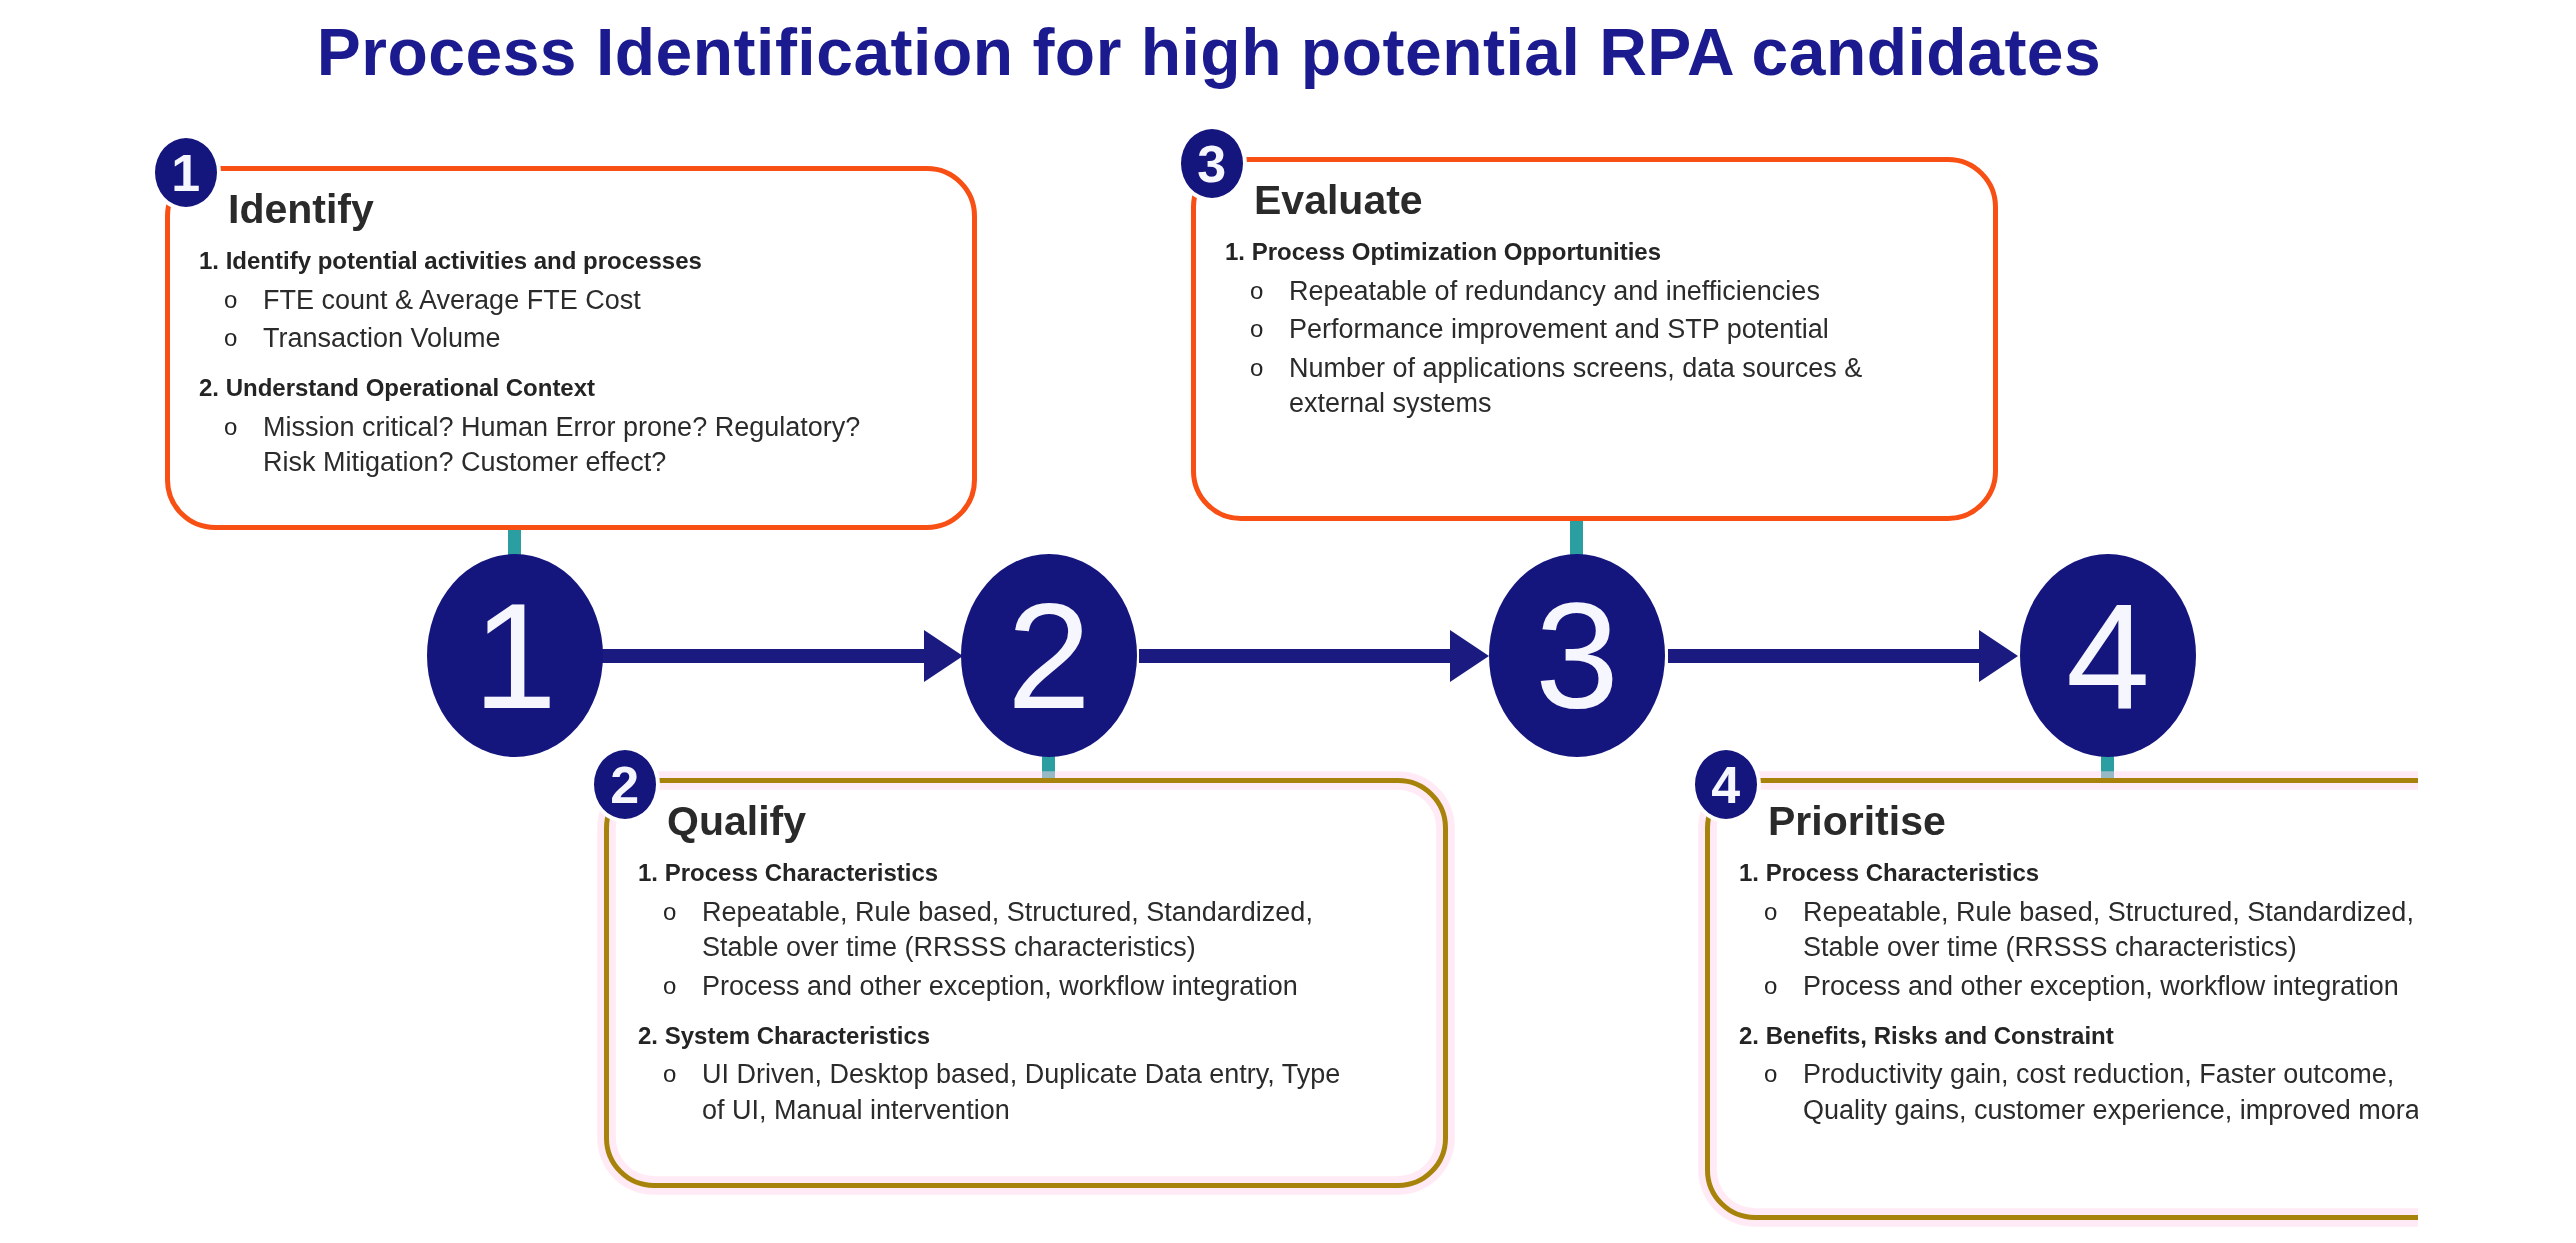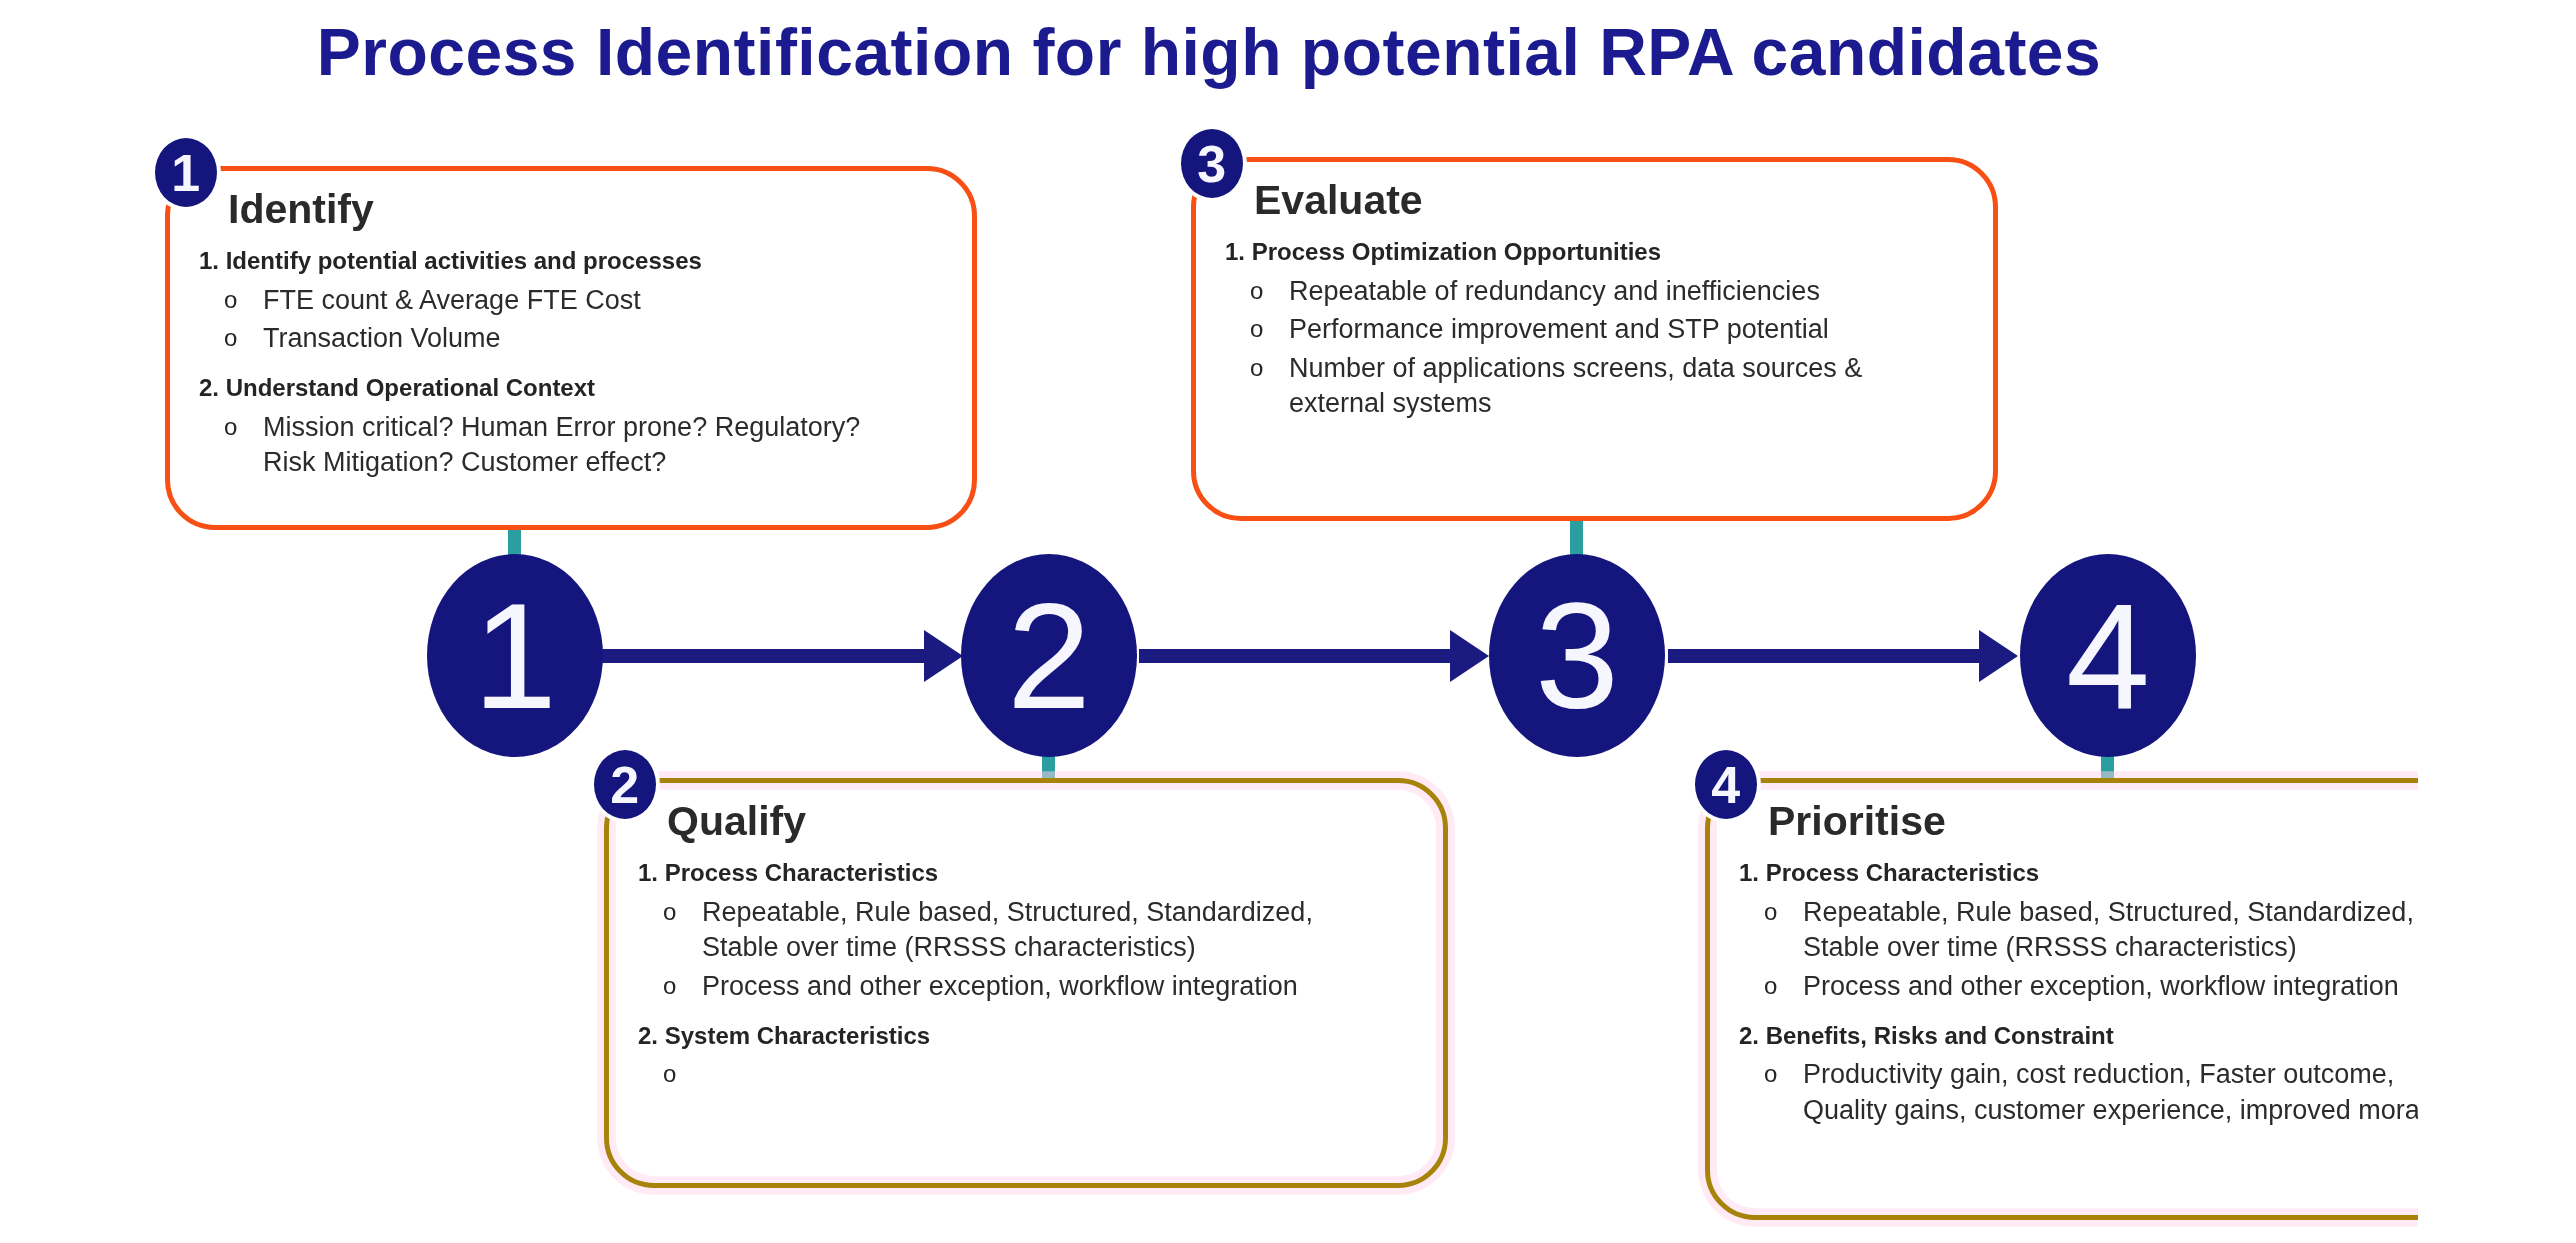--- a/index.html
+++ b/index.html
@@ -122,21 +122,21 @@
       <div class="sec">
         <h3 class="sec-heading">1. Process Characteristics</h3>
         <ul class="bullets">
           <li><span class="marker">o</span><span class="btxt">Repeatable, Rule based, Structured, Standardized, Stable over time (RRSSS characteristics)</span></li>
           <li><span class="marker">o</span><span class="btxt">Process and other exception, workflow integration</span></li>
         </ul>
       </div>
       <div class="sec">
         <h3 class="sec-heading">2. System Characteristics</h3>
         <ul class="bullets">
-          <li><span class="marker">o</span></li>
+          <li><span class="marker">o</span><span class="btxt">UI Driven, Desktop based, Duplicate Data entry, Type of UI, Manual intervention</span></li>
         </ul>
       </div>
     </div>
   </section>
 
   <section class="box edge-gold" style="left:1705px;top:778px;width:812px;height:442px;">
     <div class="badge">
       <span>4</span>
     </div>
     <div class="box-inner">

